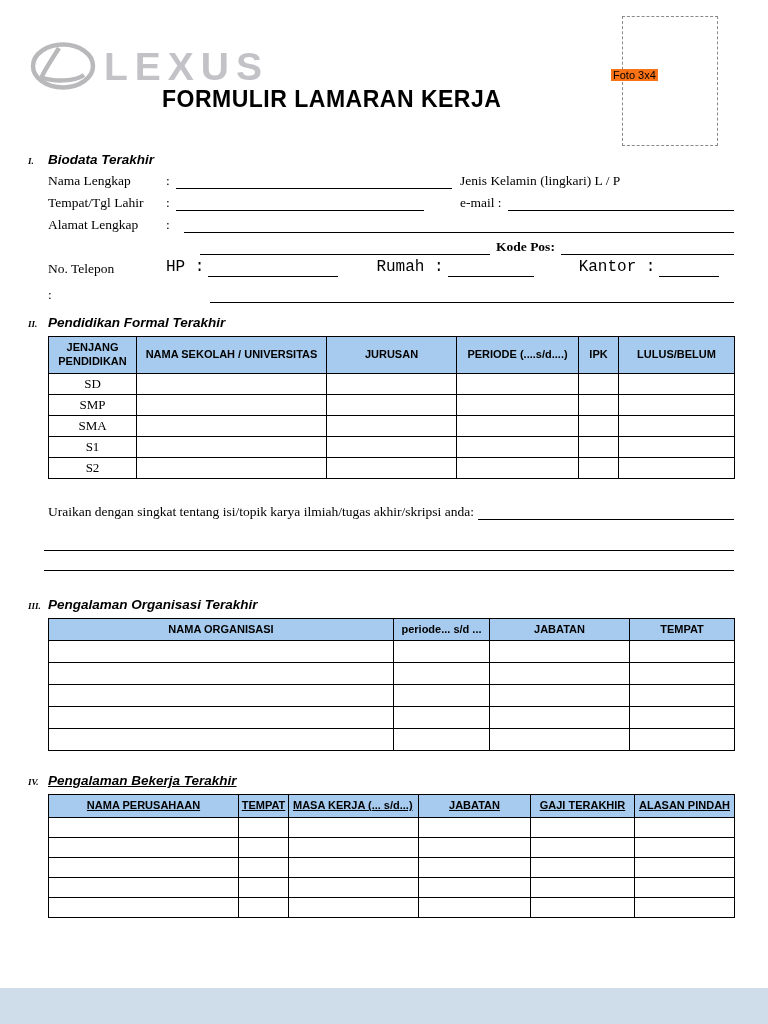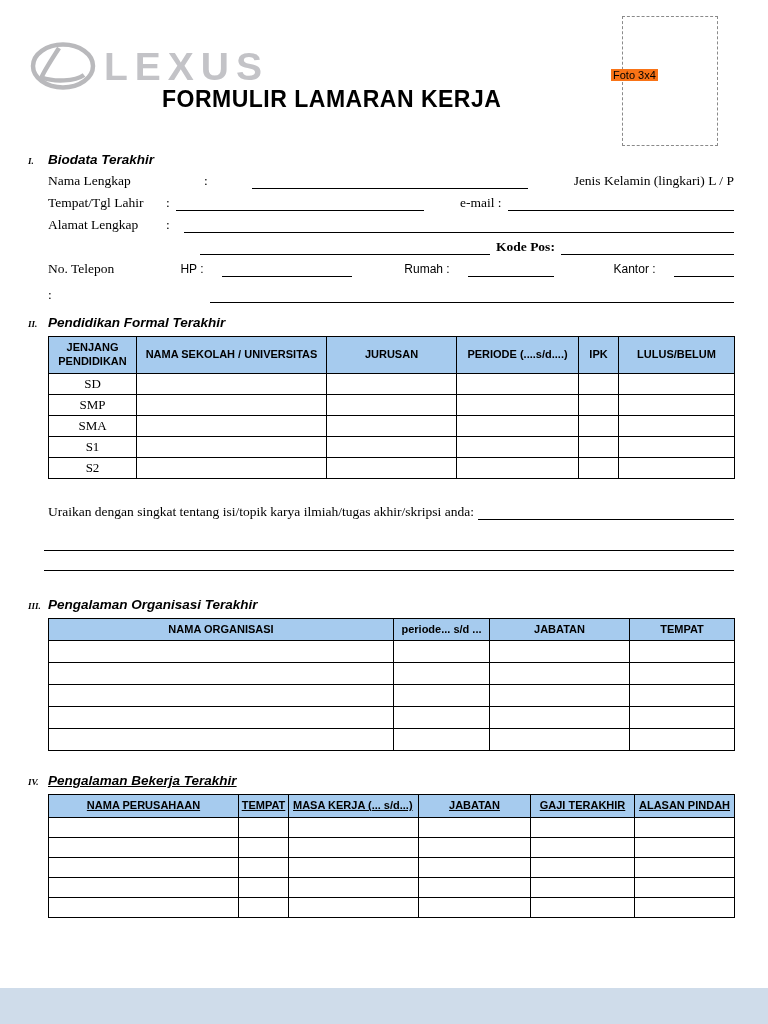--- a/index.html
+++ b/index.html
@@ -16,26 +16,26 @@
                  font-family:"Liberation Sans", sans-serif; font-size:11px; }
 
   
   .section { position:relative; }
   .sec-head { position:relative; font-family:"Liberation Sans", sans-serif; font-weight:bold;
               font-style:italic; font-size:13.5px; margin-bottom:6px; }
   .numeral { position:absolute; left:-20px; top:4px; font-family:"Liberation Serif", serif;
              font-style:italic; font-size:9px; font-weight:bold; }
 
   
-  .frow { display:flex; align-items:flex-end; height:16px; margin-bottom:6px; font-size:13.5px;justify-content:space-between; }
+  .frow { display:flex; align-items:flex-end; height:16px; margin-bottom:6px; font-size:13.5px; }
   .flabel { width:118px; flex:none; }
   .fcolon { width:10px; flex:none; }
   .fline { border-bottom:1px solid #000; height:14px; flex:none; }
   .grow { flex:1; }
-  .small-sans { font-family:Liberation Sans, sans-serif; font-size:12px; padding:0 4px 1px 0; }
+  .small-sans { font-family:Liberation Mono, monospace; font-size:16px; padding:0 4px 1px 0; }
   .bold { font-weight:bold; }
 
   
   table { border-collapse:collapse; width:100%; table-layout:fixed; }
   th, td { border:1px solid #000; overflow:hidden; }
   th { background:#a6cbee; font-family:"Liberation Sans", sans-serif; font-size:11px;
        font-weight:bold; text-align:center; padding:4px 2px; line-height:1.25; }
   td { font-size:13px; text-align:center; padding:0 2px; }
   .edu-table td { height:21px; }
   .org-table td { height:22px; }

